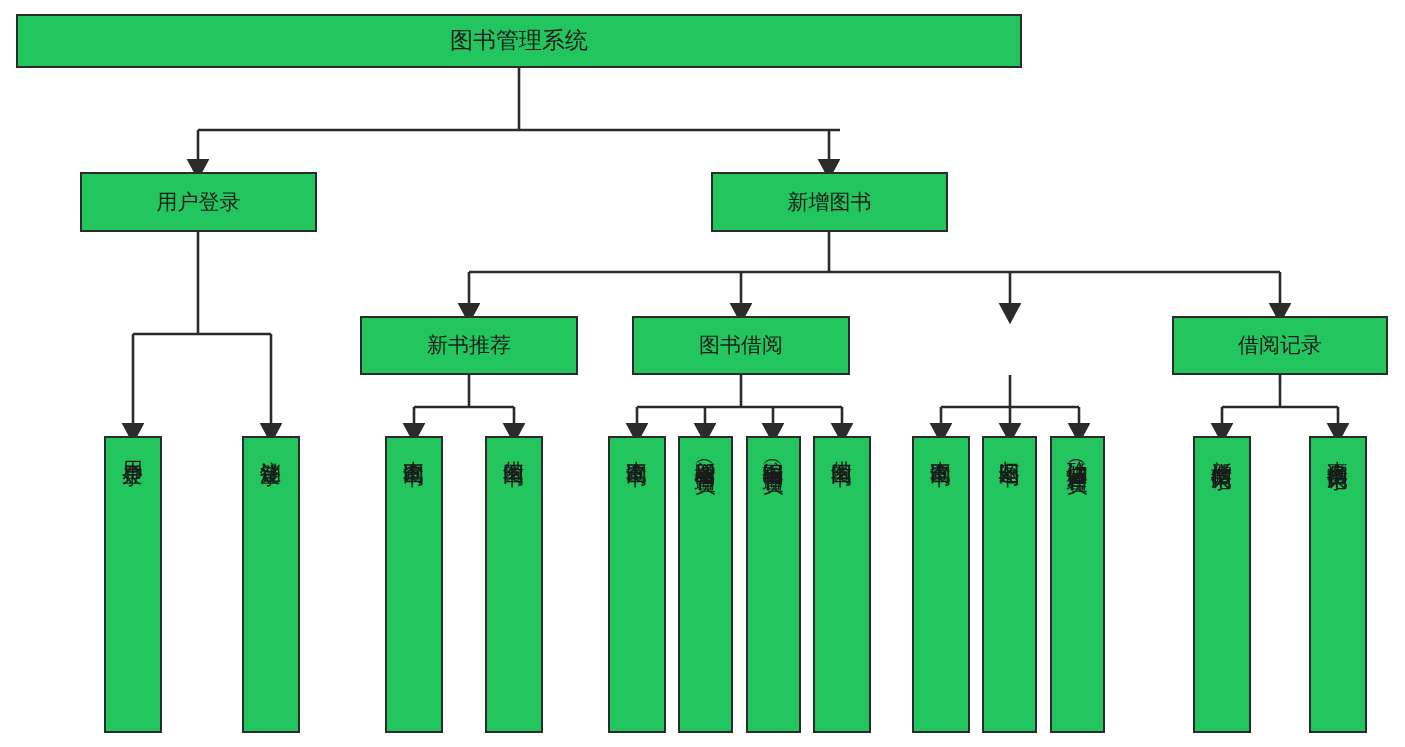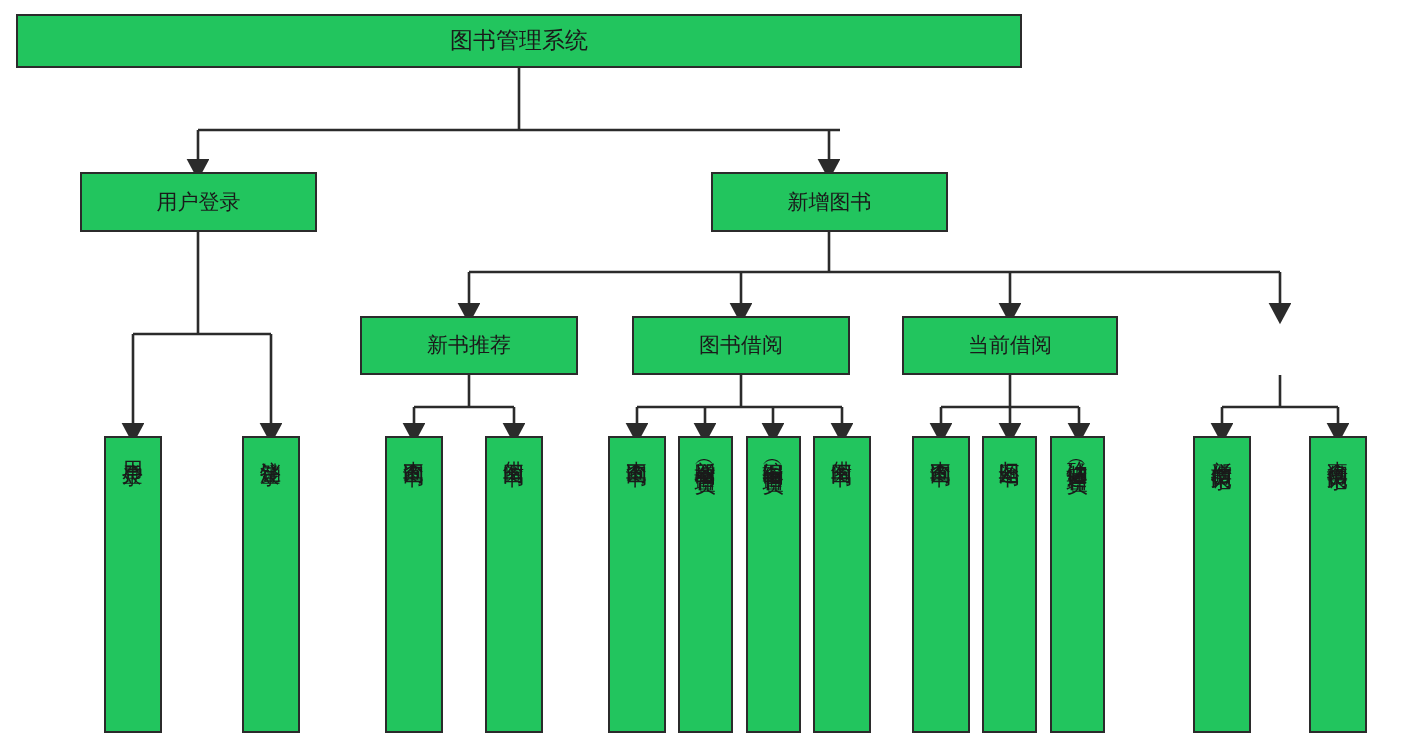--- a/index.html
+++ b/index.html
@@ -133,22 +133,22 @@
   <div class="node level2" style="left:711px; top:172px; width:237px; height:60px;">
     <span>新增图书</span>
   </div>
 
   <div class="node level3" style="left:632px; top:316px; width:218px; height:59px;">
     <span>图书借阅</span>
   </div>
   <div class="node level3" style="left:360px; top:316px; width:218px; height:59px;">
     <span>新书推荐</span>
   </div>
-  <div class="node level3" style="left:902px; top:316px; width:216px; height:59px;">
-    <span>当前借阅</span>
+  <div class="node level3" style="left:1172px; top:316px; width:216px; height:59px;">
+    <span>借阅记录</span>
   </div>
 
   <div class="node leaf" style="left:104px; top:436px; width:58px; height:297px;">
     <span class="vtext">用户登录</span>
   </div>
   <div class="node leaf" style="left:242px; top:436px; width:58px; height:297px;">
     <span class="vtext">注销登录</span>
   </div>
 
   <div class="node leaf" style="left:385px; top:436px; width:58px; height:297px;">

